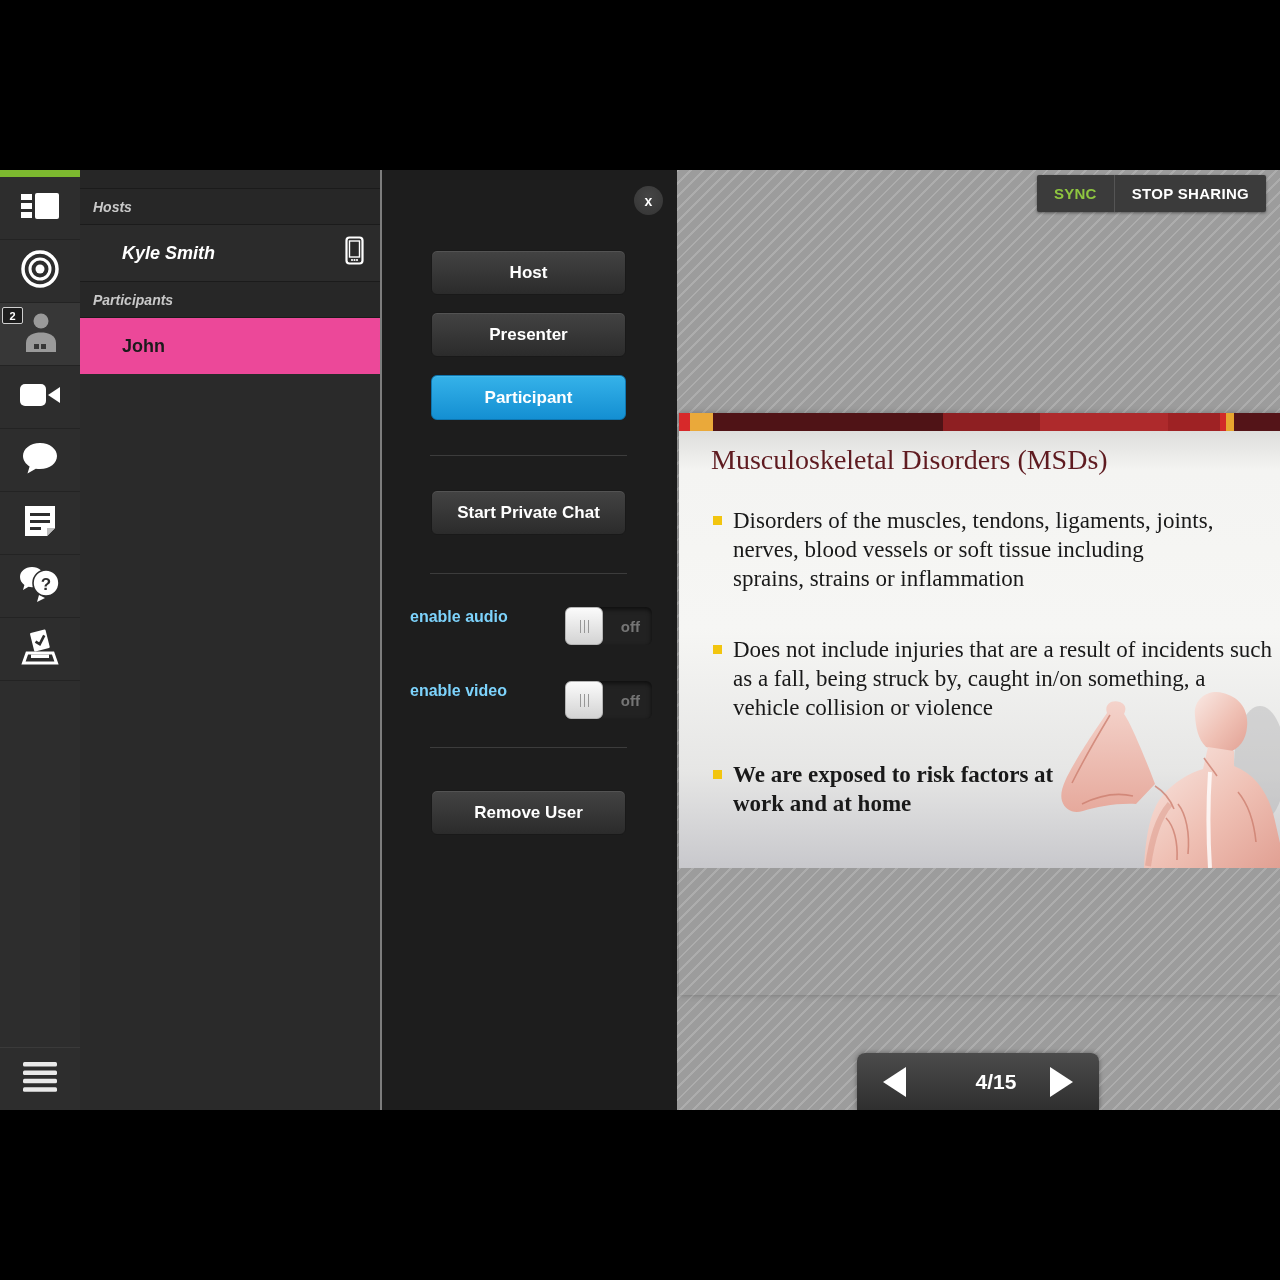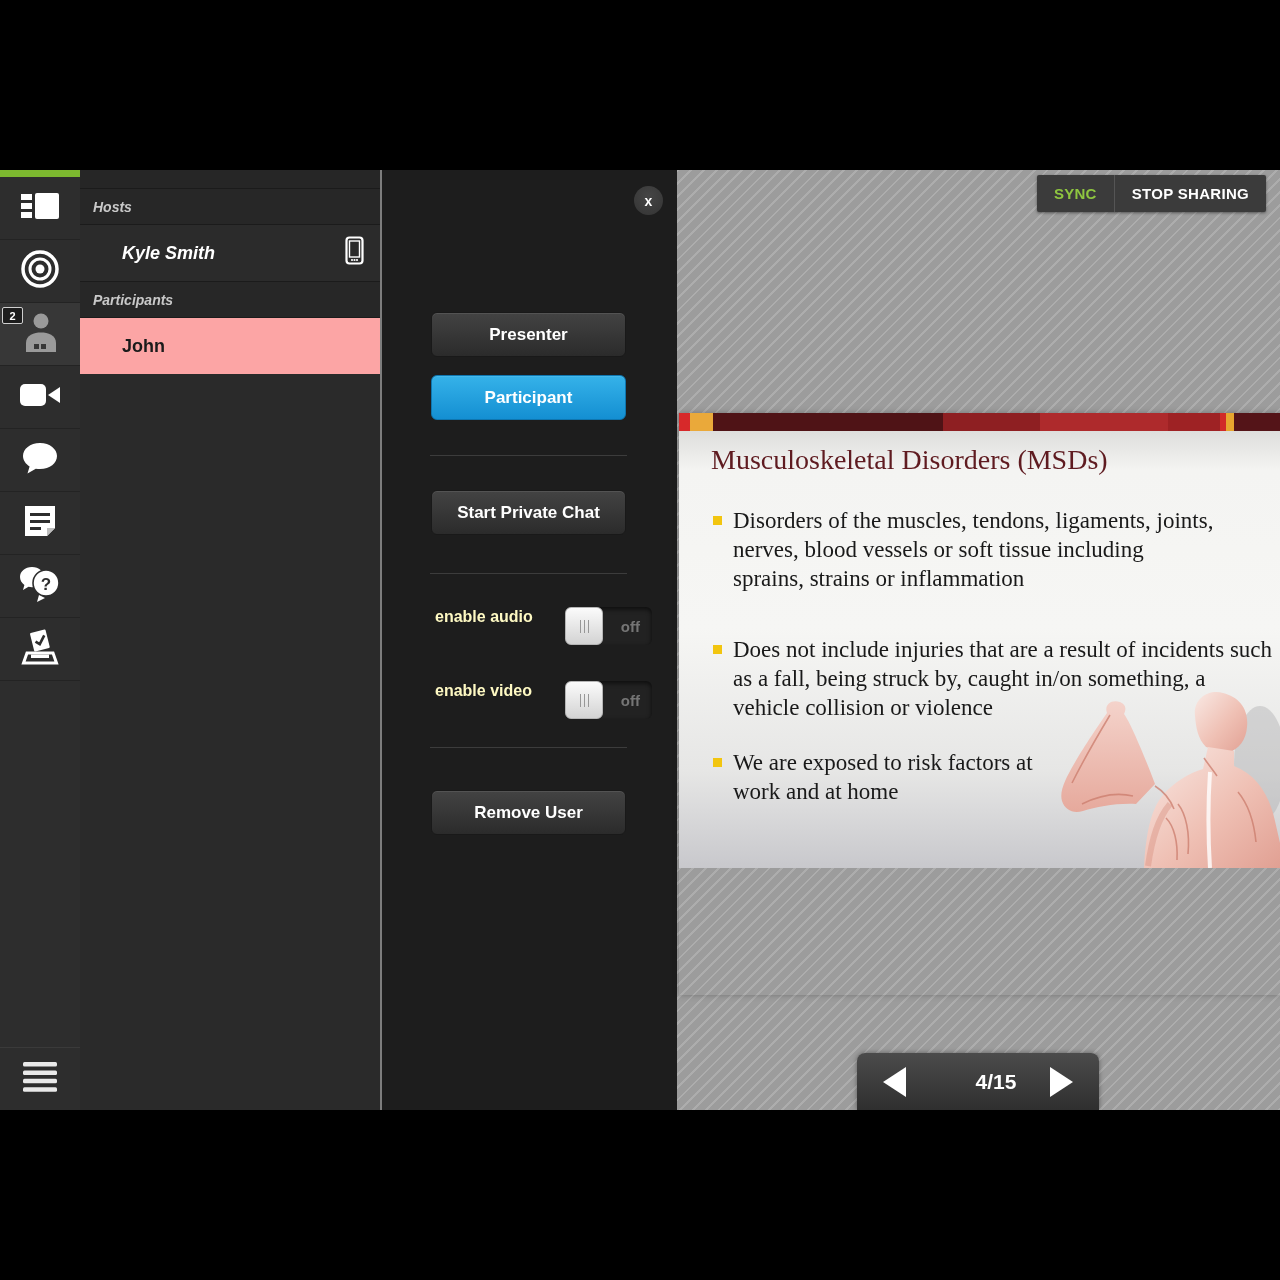--- a/index.html
+++ b/index.html
@@ -15,31 +15,31 @@
   .side-item{height:62px;border-bottom:1px solid #232323;display:flex;align-items:center;justify-content:center;position:relative;}
   .side-item.active{background:#373737;}
   .badge{position:absolute;top:4px;left:2px;min-width:15px;height:15px;padding:0 2px;background:#1d1d1d;border:1px solid #cfcfcf;border-radius:2px;color:#fff;font-size:11px;font-weight:bold;display:flex;align-items:center;justify-content:center;}
   .side-menu{position:absolute;bottom:0;left:0;width:80px;height:62px;border-top:1px solid #3a3a3a;background:#2d2d2d;display:flex;align-items:center;justify-content:center;}
 
   
   .list-panel{position:absolute;left:80px;top:0;width:300px;height:940px;background:#2a2a2a;}
   .list-top{height:18px;background:#262626;border-bottom:1px solid #1b1b1b;}
   .list-header{height:36px;background:#272727;border-bottom:1px solid #1b1b1b;color:#c9c9c9;font-size:14px;font-weight:bold;display:flex;align-items:center;padding-left:13px;box-sizing:border-box;font-style:italic;}
   .row-host{height:57px;background:#2b2b2b;border-bottom:1px solid #1b1b1b;display:flex;align-items:center;justify-content:space-between;color:#fff;font-size:18px;font-weight:bold;font-style:italic;padding:0 16px 0 42px;box-sizing:border-box;gap:24px;}
-  .row-participant{height:56px;background:#fca5a5;color:#1b1b1b;font-size:18px;font-weight:bold;display:flex;align-items:center;padding-left:42px;box-sizing:border-box;}
+  .row-participant{height:56px;background:#ec4899;color:#1b1b1b;font-size:18px;font-weight:bold;display:flex;align-items:center;padding-left:42px;box-sizing:border-box;}
   .panel-divider{position:absolute;left:380px;top:0;width:2px;height:940px;background:#7d7d7d;}
 
   
   .mid-panel{position:absolute;left:382px;top:0;width:295px;height:940px;background:#1d1d1d;}
   .close-btn{position:absolute;left:252px;top:16px;width:29px;height:29px;border-radius:50%;background:radial-gradient(circle at 50% 35%,#454545,#343434);color:#fff;font-weight:bold;font-size:14px;display:flex;align-items:center;justify-content:center;cursor:pointer;}
   .btn{position:absolute;left:49px;width:195px;height:45px;border-radius:6px;background:linear-gradient(180deg,#434343,#2b2b2b);border:1px solid #191919;box-shadow:inset 0 1px 0 rgba(255,255,255,.09);color:#fff;font-size:17px;font-weight:bold;display:flex;align-items:center;justify-content:center;box-sizing:border-box;cursor:pointer;}
   .btn.blue{background:linear-gradient(180deg,#35b2e9,#148fd2);border-color:#0e76b0;}
   .hdivider{position:absolute;left:48px;width:197px;height:1px;background:#3c3c3c;}
   .toggle-row{position:absolute;left:28px;width:245px;height:40px;}
-  .toggle-label{position:absolute;left:0;top:0;width:110px;color:#fef9c3;font-size:16px;font-weight:bold;line-height:20px;margin-left:25px;}
+  .toggle-label{position:absolute;left:0;top:0;width:110px;color:#7dd3fc;font-size:16px;font-weight:bold;line-height:20px;}
   .toggle{position:absolute;left:155px;top:0;width:87px;height:38px;background:#222;border-radius:6px;box-shadow:inset 0 2px 5px rgba(0,0,0,.65);cursor:pointer;}
   .knob{position:absolute;left:0;top:0;width:38px;height:38px;border-radius:6px;background:linear-gradient(180deg,#fbfbfb,#d3d3d3);border:1px solid #b5b5b5;box-sizing:border-box;display:flex;align-items:center;justify-content:center;gap:3px;}
   .grip{width:1px;height:13px;background:#979797;}
   .off-label{position:absolute;right:12px;top:0;height:38px;display:flex;align-items:center;color:#757575;font-size:15px;font-weight:bold;}
 
   
   .share-pod{position:absolute;left:677px;top:0;width:603px;height:940px;
     background-color:#9c9c9c;
     background-image:repeating-linear-gradient(135deg,rgba(255,255,255,.17) 0px,rgba(255,255,255,.17) 2px,transparent 2px,transparent 9px);}
   .share-header{position:absolute;top:5px;right:14px;height:37px;display:flex;background:#3b3b3b;border-radius:2px;box-shadow:0 1px 3px rgba(0,0,0,.45);overflow:hidden;}
@@ -49,22 +49,22 @@
   .slide{position:absolute;left:2px;top:243px;width:601px;height:582px;box-shadow:0 0 6px rgba(0,0,0,.25);}
   .band{height:18px;display:flex;}
   .band div{height:18px;}
   .slide-body{position:relative;height:437px;overflow:hidden;font-family:"Liberation Serif",serif;
     background:linear-gradient(180deg,#dededc 0%,#f4f4f2 9%,#f6f6f4 45%,#e6e6e5 78%,#c8c8cc 100%);}
   .slide-title{margin:13px 0 0 32px;font-size:28px;color:#5f1b20;position:relative;z-index:2;}
   .bullets{margin:30px 0 0 34px;position:relative;z-index:2;}
   .bullet{display:flex;color:#191919;font-size:23px;line-height:29px;}
   .bullet .sq{flex:0 0 9px;width:9px;height:9px;background:#f2c50f;margin:10px 11px 0 0;}
   .b1{max-width:505px;margin-bottom:42px;}
-  .b2{max-width:560px;margin-bottom:26px;}
-  .b3 .btxt{max-width:350px;}
+  .b2{max-width:560px;margin-bottom:38px;}
+  .b3 .btxt{max-width:350px;font-weight:bold;}
   .figure{position:absolute;right:0;bottom:0;z-index:1;}
 
   .pager{position:absolute;left:180px;top:883px;width:242px;height:57px;background:linear-gradient(180deg,#4b4b4b,#2f2f2f);border-radius:8px 8px 0 0;display:flex;align-items:center;justify-content:space-between;padding:0 26px;box-sizing:border-box;box-shadow:0 0 5px rgba(0,0,0,.4);}
   .arrow{width:0;height:0;cursor:pointer;}
   .arrow.prev{border-top:15px solid transparent;border-bottom:15px solid transparent;border-right:23px solid #fff;}
   .arrow.next{border-top:15px solid transparent;border-bottom:15px solid transparent;border-left:23px solid #fff;}
   .pager-label{color:#fff;font-size:21px;font-weight:bold;margin-left:36px;}
 </style>
 </head>
 <body>
@@ -194,20 +194,21 @@
     </div>
     <div class="row-participant">
       <span>John</span>
     </div>
   </div>
   <div class="panel-divider"></div>
 
   <div class="mid-panel">
     <div class="close-btn">x</div>
 
+    <div class="btn" style="top:80px">Host</div>
     <div class="btn blue" style="top:205px">Participant</div>
     <div class="btn" style="top:142px">Presenter</div>
 
     <div class="hdivider" style="top:285px"></div>
 
     <div class="btn" style="top:320px">Start Private Chat</div>
 
     <div class="hdivider" style="top:403px"></div>
 
     <div class="toggle-row" style="top:437px">

